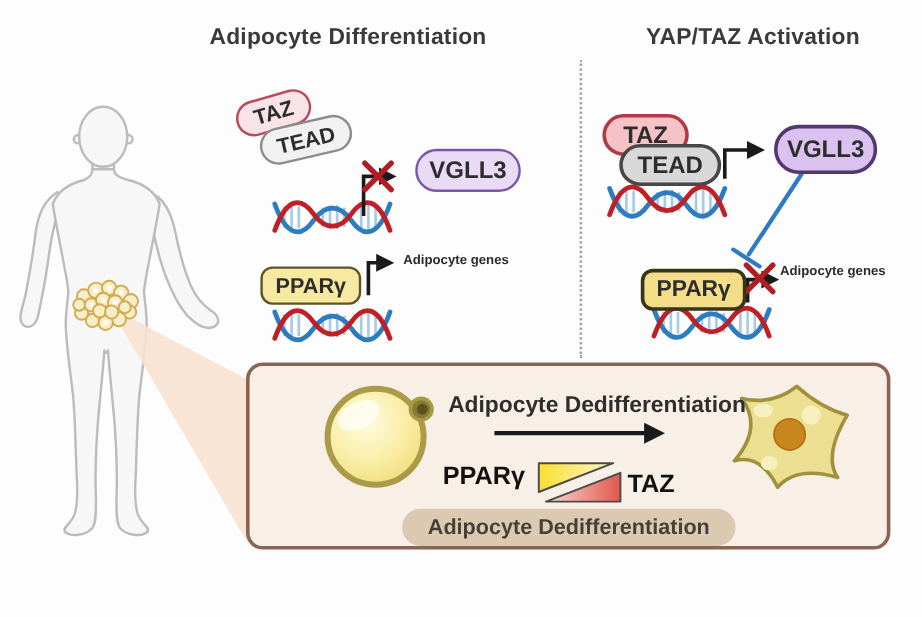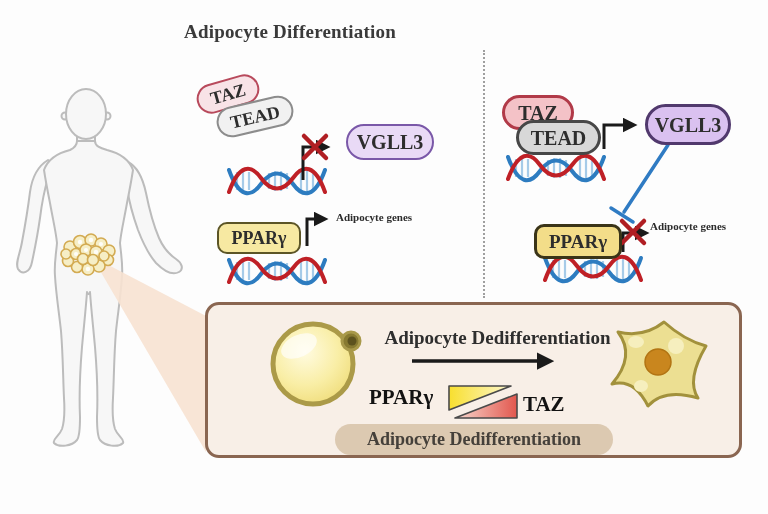--- a/index.html
+++ b/index.html
@@ -1,18 +1,18 @@
 <!DOCTYPE html>
 <html><head>
 <meta charset="utf-8">
 <style>
   html,body{margin:0;padding:0;background:#ffffff;}
   #canvas{
     position:relative;width:768px;height:514px;overflow:hidden;background:#fdfdfd;
-    font-family:Liberation Serif, serif;-webkit-font-smoothing:antialiased;
+    font-family:Liberation Sans, sans-serif;-webkit-font-smoothing:antialiased;
   }
   .abs{position:absolute;}
   .layer{position:absolute;left:0;top:0;}
   .title{
     font-size:19px;font-weight:700;color:#3a3a3a;text-align:center;letter-spacing:.2px;
   }
   .pill{
     position:absolute;display:flex;align-items:center;justify-content:center;
     border-radius:999px;font-weight:700;color:#2d2d2d;z-index:3;line-height:1;
   }
@@ -204,20 +204,21 @@
       <path d="M618,332 Q644,338 664,322 Q684,340 706,346 Q686,380 698,398
                Q664,388 648,406 Q634,378 612,384 Q636,356 618,332 Z" fill="#ecdf92" stroke="#a2913c" stroke-width="3" stroke-linejoin="round"></path>
       <ellipse cx="636" cy="342" rx="8" ry="6" fill="#f6efbe"></ellipse>
       <circle cx="676" cy="346" r="8" fill="#f6efbe"></circle>
       <ellipse cx="641" cy="386" rx="7" ry="6" fill="#f6efbe"></ellipse>
       <circle cx="658" cy="362" r="13" fill="#c9861e" stroke="#b27413" stroke-width="1.5"></circle>
     </g>
   </svg>
 
   <div class="abs title" style="left:160px;top:21px;width:260px;z-index:3">Adipocyte Differentiation</div>
+  <div class="abs title" style="left:505px;top:21px;width:245px;z-index:3">YAP/TAZ Activation</div>
 
   <div class="pill pill-taz-l">TAZ</div>
   <div class="pill pill-tead-l">TEAD</div>
   <div class="pill pill-vgll3-l">VGLL3</div>
   <div class="pill pill-pparg-l">PPARγ</div>
   <div class="genes" style="left:336px;top:211px">Adipocyte genes</div>
 
   <div class="pill pill-taz-r">TAZ</div>
   <div class="pill pill-tead-r">TEAD</div>
   <div class="pill pill-vgll3-r">VGLL3</div>

